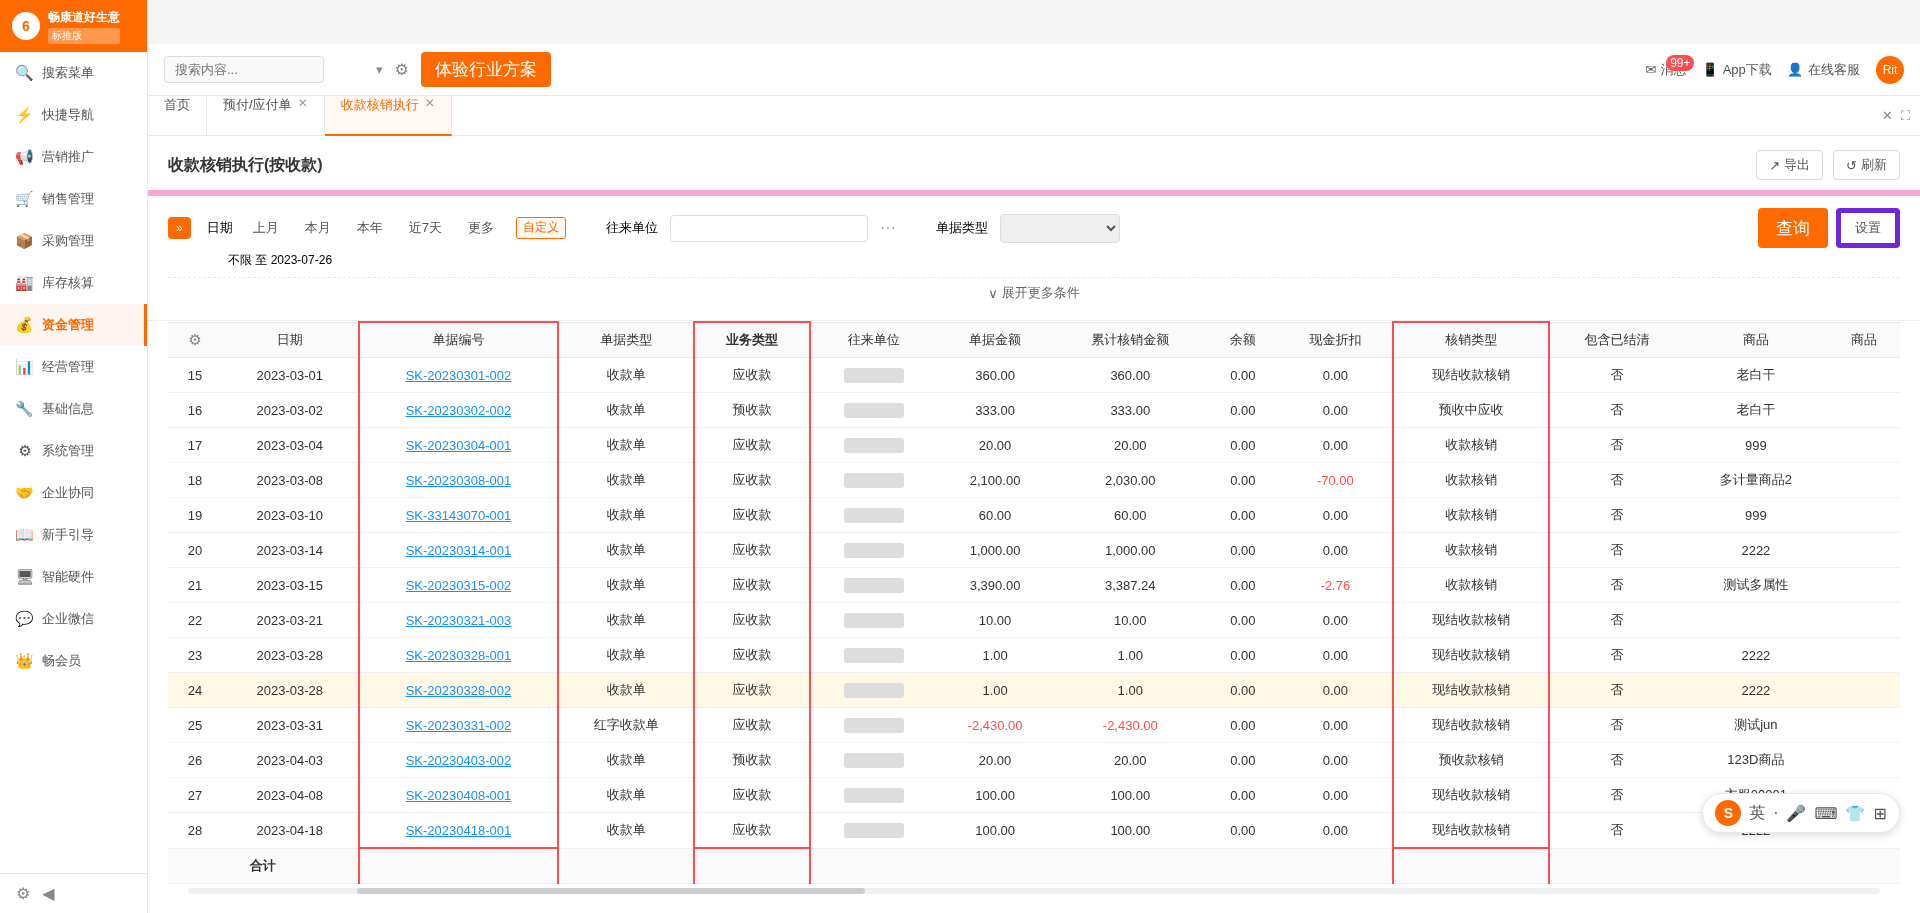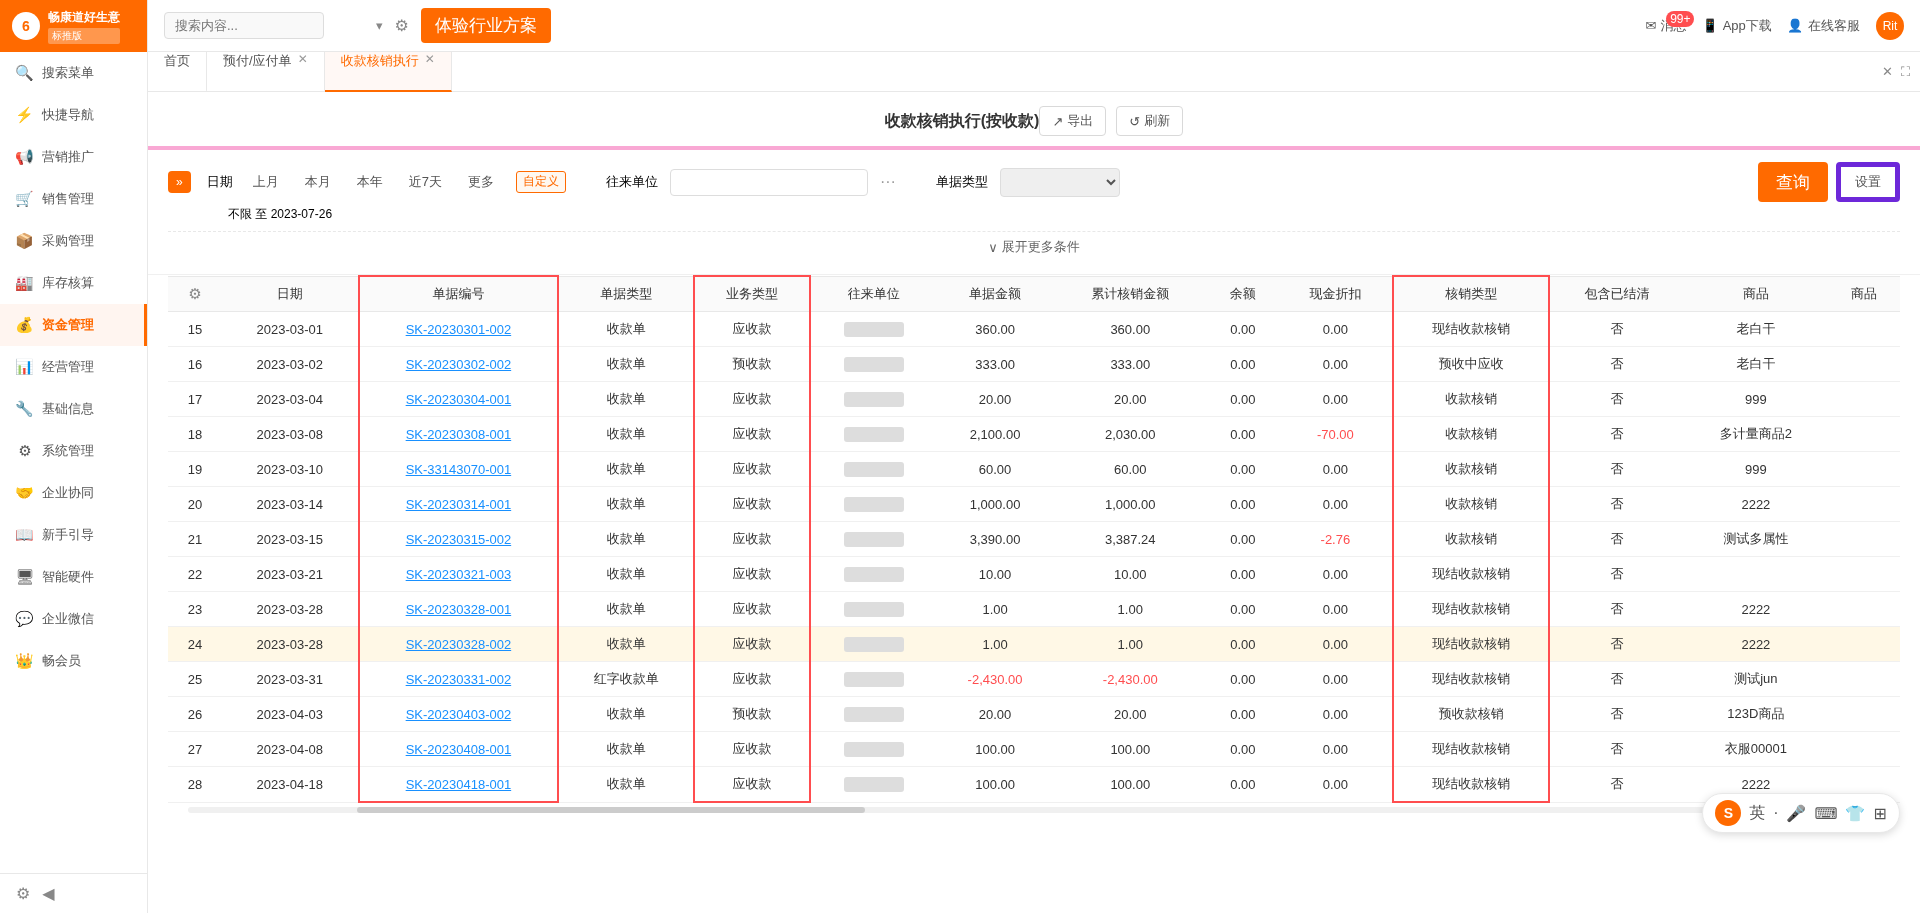--- a/index.html
+++ b/index.html
@@ -11,21 +11,21 @@
     .sidebar-logo-icon { width: 28px; height: 28px; background: #fff; border-radius: 50%; display: flex; align-items: center; justify-content: center; color: #ff6a00; font-size: 14px; font-weight: bold; }
     .sidebar-logo-badge { color: #fff; font-size: 10px; background: rgba(255,255,255,0.3); padding: 1px 4px; border-radius: 2px; margin-top: 2px; }
     .sidebar-menu { flex: 1; overflow-y: auto; }
     .sidebar-item { display: flex; align-items: center; gap: 8px; padding: 12px 16px; cursor: pointer; color: #555; transition: background 0.2s; }
     .sidebar-item.active { background: #fff5f0; color: #ff6a00; font-weight: bold; border-right: 3px solid #ff6a00; }
     .sidebar-item-icon { width: 18px; height: 18px; display: flex; align-items: center; justify-content: center; font-size: 15px; }
     .sidebar-footer { border-top: 1px solid #e8e8e8; padding: 10px 16px; display: flex; align-items: center; gap: 12px; }
     .sidebar-footer-icon { color: #888; cursor: pointer; font-size: 16px; }
 
     
-    .main { flex: 1; display: flex; flex-direction: column; overflow: hidden; }
+    .main { flex: 1; display: flex; flex-direction: column; overflow: hidden; margin-top: 44px; }
 
     
     .topbar { height: 52px; background: #fff; border-bottom: 1px solid #e8e8e8; display: flex; align-items: center; padding: 0 16px; gap: 12px; }
     .topbar-search { flex: 0 0 200px; }
     .topbar-search input { width: 100%; border: 1px solid #ddd; border-radius: 4px; padding: 5px 10px; font-size: 13px; color: #999; background: #f9f9f9; }
     .topbar-btn-orange { background: #ff6a00; color: #fff; border: none; border-radius: 4px; padding: 6px 14px; cursor: pointer; font-size: 17px; }
     .topbar-right { margin-left: auto; display: flex; align-items: center; gap: 16px; color: #555; font-size: 13px; }
     .topbar-badge { position: relative; }
     .badge-count { position: absolute; top: -6px; right: -8px; background: #ff4d4f; color: #fff; border-radius: 8px; font-size: 12px; padding: 1px 4px; }
     .topbar-right-item { display: flex; align-items: center; gap: 4px; cursor: pointer; }
@@ -34,21 +34,21 @@
     
     .tabbar { height: 40px; background: #fff; border-bottom: 1px solid #e8e8e8; display: flex; align-items: center; padding: 0 0 0 0; }
     .tab { display: flex; align-items: flex-start; gap: 6px; padding: 0 16px; height: 40px; cursor: pointer; border-bottom: 2px solid transparent; color: #555; font-size: 13px; border-right: 1px solid #e8e8e8; }
     .tab.active { color: #ff6a00; border-bottom: 2px solid #ff6a00; background: #fff8f5; }
     .tab-close { color: #999; font-size: 12px; cursor: pointer; }
     .tabbar-controls { margin-left: auto; display: flex; align-items: center; padding: 0 10px; gap: 8px; color: #888; }
 
     
     .page-content { flex: 1; overflow: auto; padding: 0; background: #f0f2f5; }
     .page-inner { background: #fff; margin: 0; min-height: 100%; }
-    .page-header { padding: 14px 20px 10px; display: flex; align-items: center; justify-content: center; border-bottom: 4px solid #f9a8d4; }
+    .page-header { padding: 14px 20px 10px; display: flex; align-items: center; justify-content: space-between; border-bottom: 6px solid #f9a8d4; }
     .page-title { font-size: 16px; font-weight: bold; color: #333; }
     .page-header-actions { display: flex; gap: 10px; }
     .btn-outline { border: 1px solid #d9d9d9; background: #fff; border-radius: 4px; padding: 5px 12px; cursor: pointer; font-size: 13px; color: #555; display: flex; align-items: center; gap: 4px; }
 
     
     .filter-area { padding: 12px 20px; background: #fff; border-bottom: 1px solid #f0f0f0; }
     .filter-row { display: flex; align-items: center; gap: 16px; flex-wrap: wrap; }
     .filter-expand-btn { background: #ff6a00; color: #fff; border: none; border-radius: 4px; padding: 4px 8px; cursor: pointer; font-size: 12px; }
     .filter-date-links { display: flex; gap: 18px; }
     .filter-date-link { color: #555; cursor: pointer; font-size: 13px; padding: 2px 4px; }
@@ -69,21 +69,21 @@
     tr.highlighted td { background: #fff8e6; }
     .link-cell { color: #1890ff; cursor: pointer; text-decoration: underline; }
     .negative { color: #ff4d4f; }
     .blurred { color: transparent; text-shadow: 0 0 8px rgba(0,0,0,0.3); background: #ddd; border-radius: 3px; user-select: none; min-width: 60px; display: inline-block; }
     .sum-row td { background: #fafafa; font-weight: bold; border-top: 1px solid #e8e8e8; }
     .settings-icon { cursor: pointer; color: #888; font-size: 15px; }
     th.col-bill-no, td.col-bill-no { border-left: 2px solid #ff4d4f; border-right: 2px solid #ff4d4f; }
     th.col-bill-no-top { border-top: 2px solid #ff4d4f; }
     td.col-bill-no-last { border-bottom: 2px solid #ff4d4f; }
     th.col-biz-type, td.col-biz-type { border-left: 2px solid #ff4d4f; border-right: 2px solid #ff4d4f; }
-    th.col-biz-type-top { border-top: 2px solid #ff4d4f; }
+    th.col-biz-type-top { border-top: 2px solid #ff4d4f; font-weight: bold; }
     td.col-biz-type-last { border-bottom: 2px solid #ff4d4f; }
     th.col-cancel-type, td.col-cancel-type { border-left: 2px solid #ff4d4f; border-right: 2px solid #ff4d4f; }
     th.col-cancel-type-top { border-top: 2px solid #ff4d4f; }
     td.col-cancel-type-last { border-bottom: 2px solid #ff4d4f; }
 
     .scrollbar-area { height: 6px; background: #f0f0f0; border-radius: 3px; margin: 4px 20px; }
     .scrollbar-thumb { height: 6px; width: 30%; background: #ccc; border-radius: 3px; margin-left: 10%; }
 
     
     .floating-toolbar { position: fixed; bottom: 80px; right: 20px; display: flex; gap: 8px; align-items: center; background: #fff; border: 1px solid #e8e8e8; border-radius: 24px; padding: 6px 12px; box-shadow: 0 2px 8px rgba(0,0,0,0.15); z-index: 100; }
@@ -507,20 +507,35 @@
     <td><span class="blurred">&nbsp;&nbsp;&nbsp;&nbsp;&nbsp;&nbsp;</span></td>
     <td>100.00</td>
     <td>100.00</td>
     <td>0.00</td>
     <td>0.00</td>
     <td class="col-cancel-type col-cancel-type-last">现结收款核销</td>
     <td>否</td>
     <td>2222</td>
     <td></td>
   </tr>
+              <tr class="sum-row">
+  <td colspan="2">合计</td>
+  <td class="col-bill-no"></td>
+  <td></td>
+  <td class="col-biz-type"></td>
+  <td></td>
+  <td></td>
+  <td></td>
+  <td></td>
+  <td></td>
+  <td class="col-cancel-type"></td>
+  <td></td>
+  <td></td>
+  <td></td>
+</tr>
             </tbody>
         </table>
         <div class="scrollbar-area">
           <div class="scrollbar-thumb"></div>
         </div>
       </div>
     </div>
   </div>
 </div>
 

